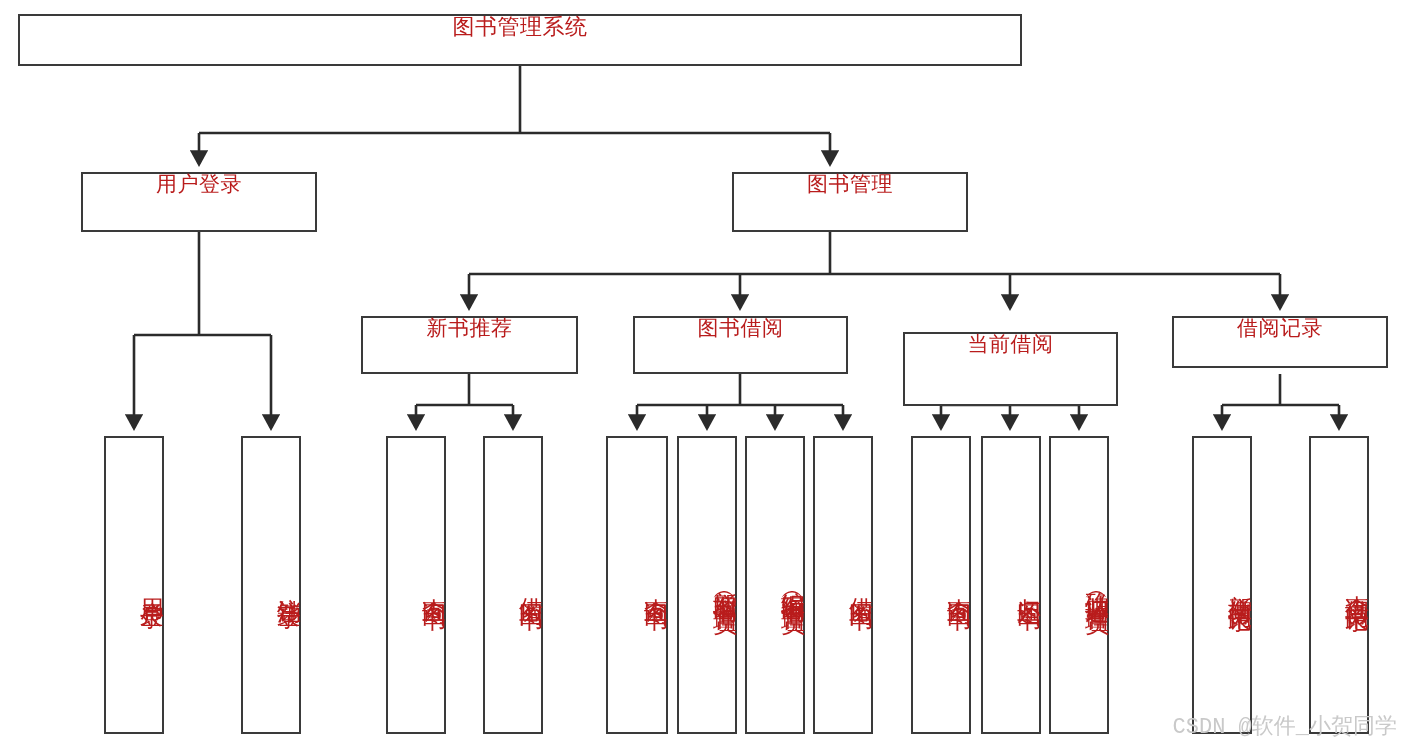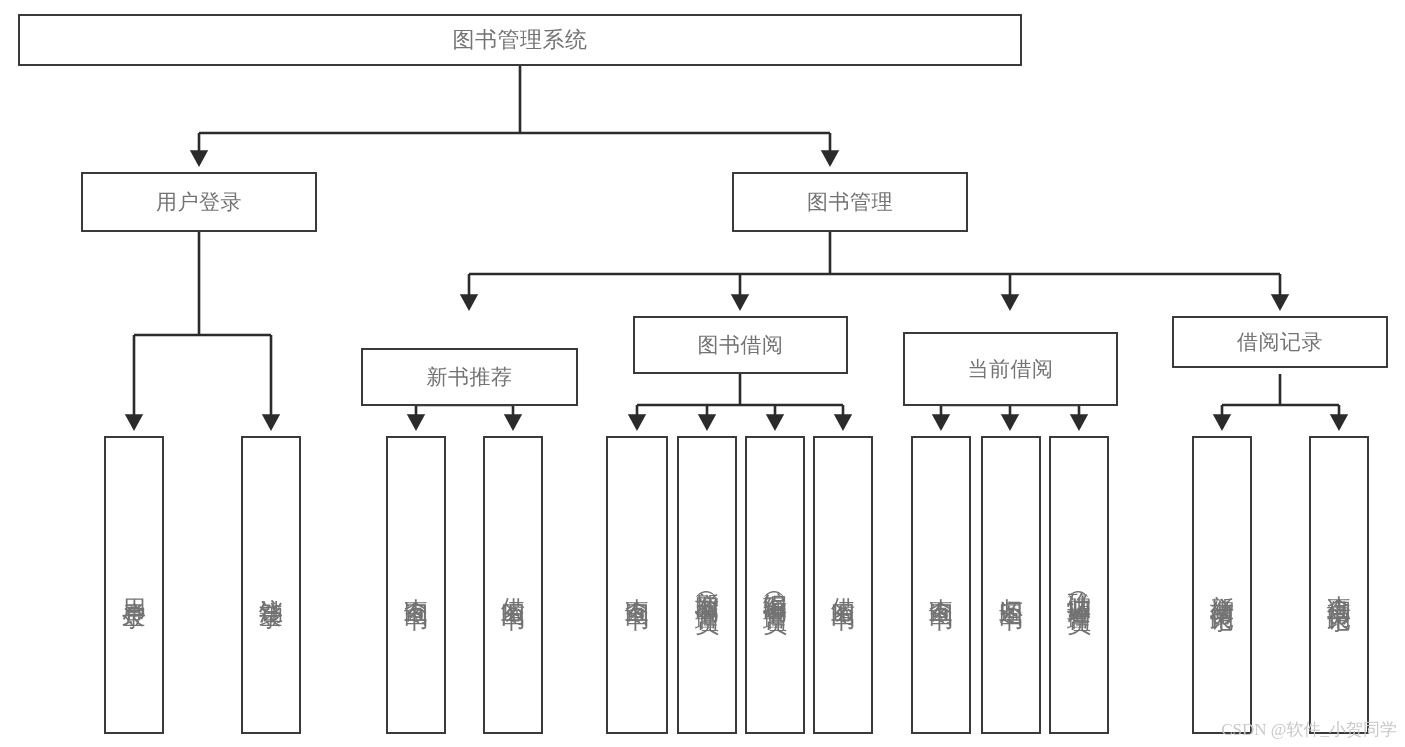--- a/index.html
+++ b/index.html
@@ -24,24 +24,24 @@
     width: 1405px;
     height: 747px;
     pointer-events: none;
   }
   .node {
     position: absolute;
     box-sizing: border-box;
     background: #ffffff;
     border: 2px solid #3a3a3a;
     display: flex;
-    align-items: center;
     justify-content: center;
-    color: #737373;
+    color: #b91c1c;
     z-index: 2;
+    font-family: Liberation Mono, monospace;
   }
   .node-label {
     display: block;
     text-align: center;
     letter-spacing: 0.5px;
     line-height: 1.18;
     white-space: nowrap;
   }
   .node.horizontal .node-label {
     font-size: 21px;
@@ -58,25 +58,25 @@
     text-orientation: upright;
     font-size: 24px;
     letter-spacing: 3px;
     line-height: 1.0;
     white-space: nowrap;
   }
   .watermark {
     position: absolute;
     right: 8px;
     bottom: 6px;
-    font-size: 17px;
+    font-size: 22px;
     color: #c9c9c9;
     white-space: nowrap;
     z-index: 5;
-    font-family: Liberation Serif, serif;
+    font-family: Liberation Mono, monospace;
   }
 </style>
 </head>
 <body>
 
 <div id="canvas">
 
   <svg id="edges" viewBox="0 0 1405 747">
     <defs>
       <marker id="arrow" viewBox="0 0 12 12" refX="9" refY="6" markerWidth="7" markerHeight="7" orient="auto-start-reverse">
@@ -131,21 +131,21 @@
     <span class="node-label">图书管理系统</span>
   </div>
 
   <div class="node horizontal" style="left:81px; top:172px; width:236px; height:60px;">
     <span class="node-label">用户登录</span>
   </div>
   <div class="node horizontal" style="left:712px; top:172px; width:236px; height:60px;margin-left:20px;">
     <span class="node-label">图书管理</span>
   </div>
 
-  <div class="node horizontal" style="left:361px; top:316px; width:217px; height:58px;margin-top:32px;">
+  <div class="node horizontal" style="left:361px; top:316px; width:217px; height:58px;">
     <span class="node-label">新书推荐</span>
   </div>
   <div class="node horizontal" style="left:633px; top:316px; width:215px; height:58px;">
     <span class="node-label">图书借阅</span>
   </div>
   <div class="node horizontal" style="left:903px; top:332px; width:215px; height:74px;">
     <span class="node-label">当前借阅</span>
   </div>
   <div class="node horizontal" style="left:1172px; top:316px; width:216px; height:52px;">
     <span class="node-label">借阅记录</span>

